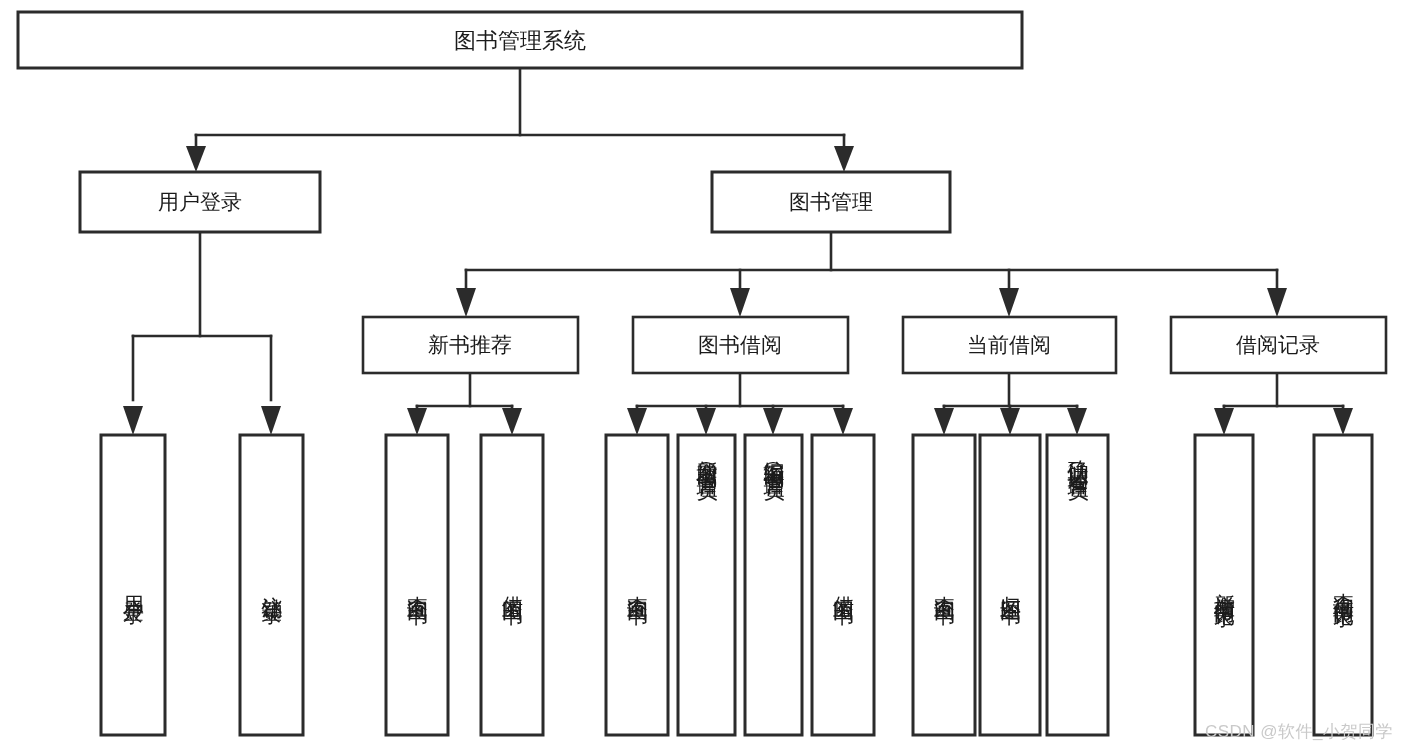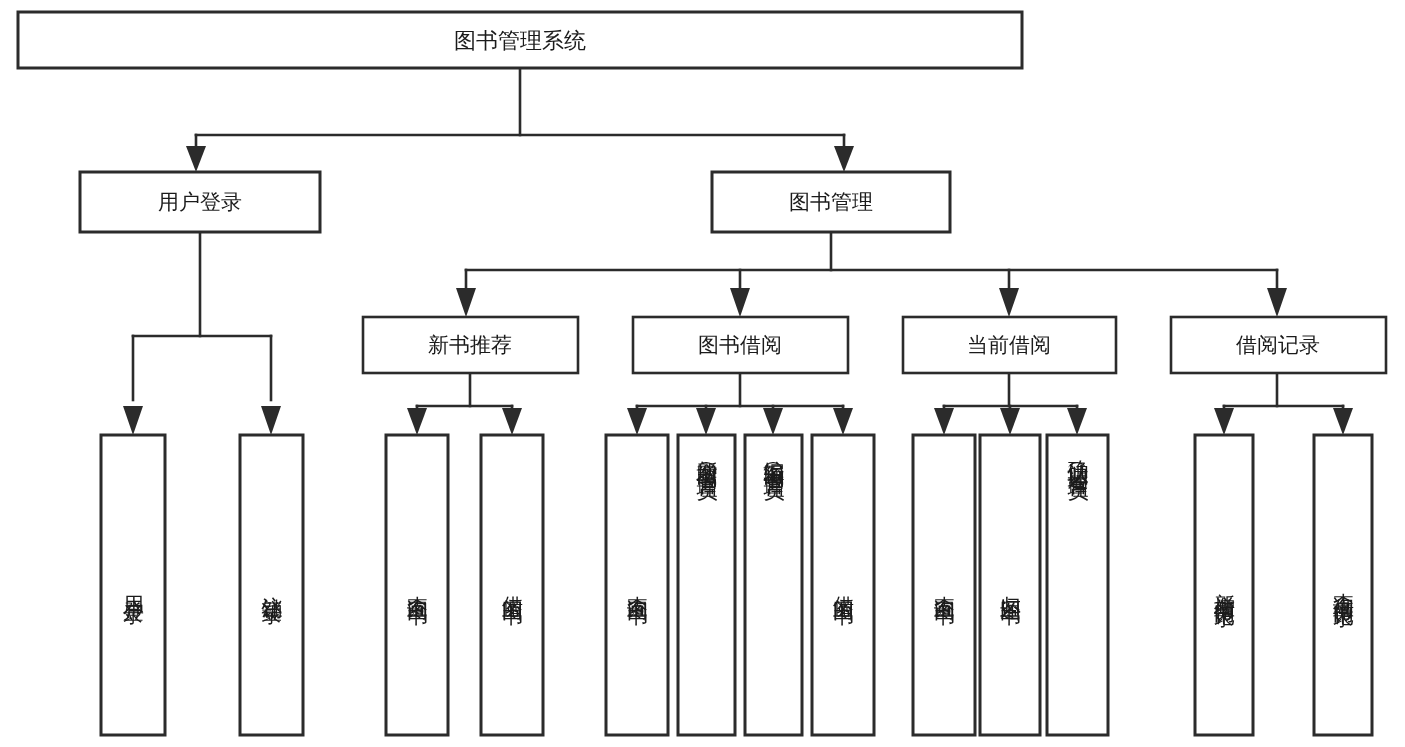--- a/index.html
+++ b/index.html
@@ -231,14 +231,15 @@
   <div class="leaf-label" style="left:745px; top:443px; width:57px; height:290px; justify-content:flex-start; display:flex; align-items:center;">编辑图书（管理员）</div>
   <div class="leaf-label" style="left:812px; top:435px; width:62px; height:300px; justify-content:center; display:flex; align-items:center;">借阅图书</div>
 
   <div class="leaf-label" style="left:913px; top:435px; width:62px; height:300px; justify-content:center; display:flex; align-items:center;">查询图书</div>
   <div class="leaf-label" style="left:980px; top:435px; width:60px; height:300px; justify-content:center; display:flex; align-items:center;">归还图书</div>
   <div class="leaf-label" style="left:1047px; top:443px; width:61px; height:290px; justify-content:flex-start; display:flex; align-items:center;">确认归还（管理员）</div>
 
   <div class="leaf-label" style="left:1195px; top:435px; width:58px; height:300px; justify-content:center; display:flex; align-items:center;">新增借阅记录</div>
   <div class="leaf-label" style="left:1314px; top:435px; width:58px; height:300px; justify-content:center; display:flex; align-items:center;">查询借阅记录</div>
 
+  <div class="watermark">CSDN @软件_小贺同学</div>
 
 </div>
 
 </body></html>

